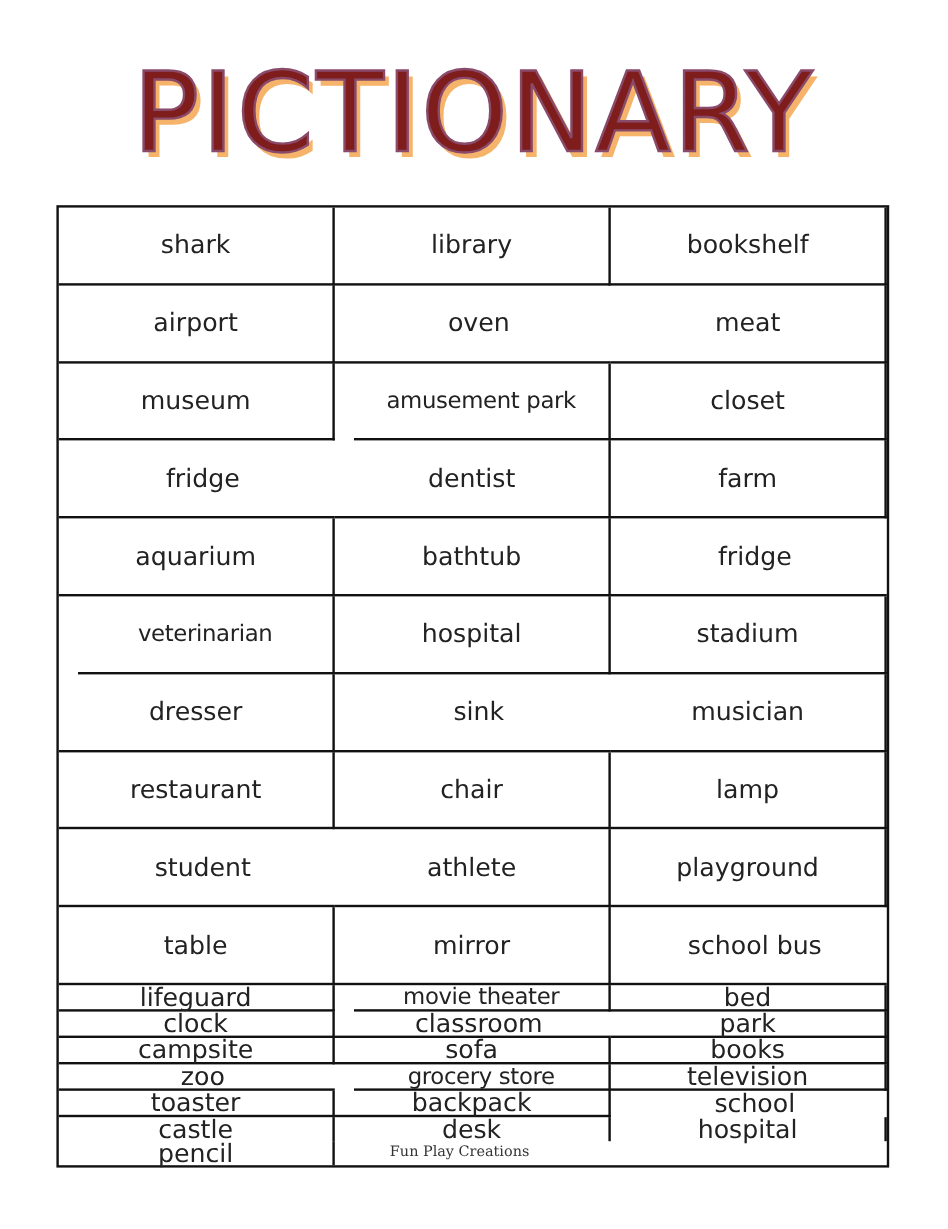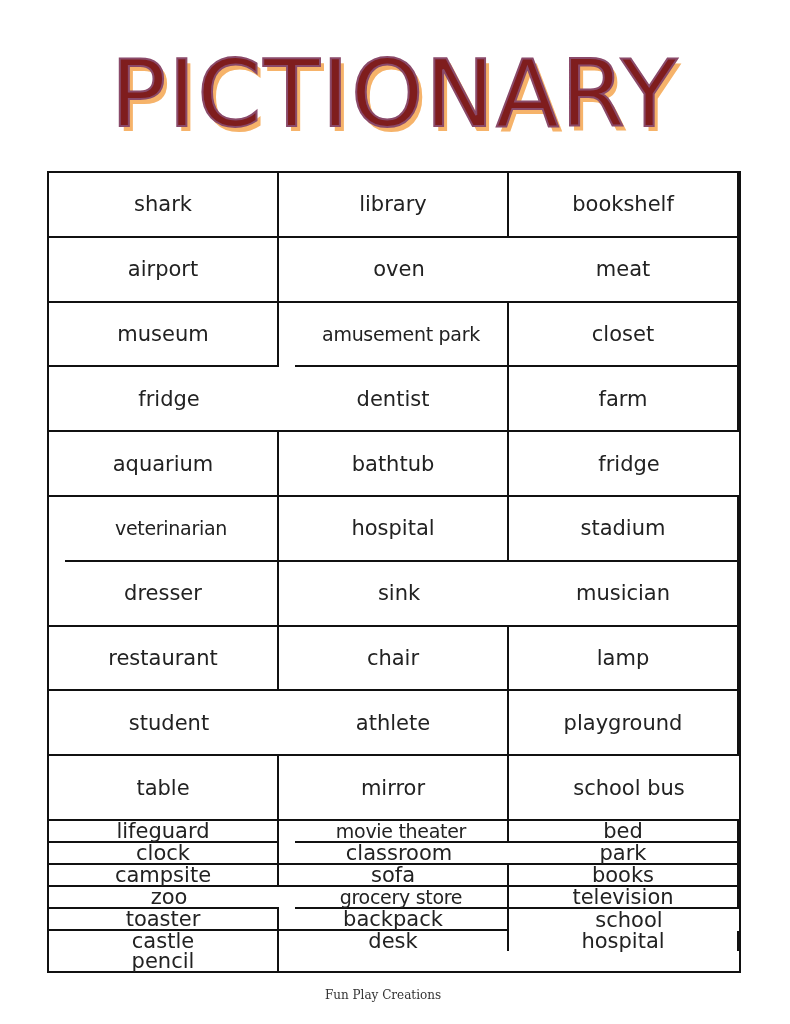--- a/index.html
+++ b/index.html
@@ -19,21 +19,21 @@
   }
   .cell {
     border-right:2px solid #111; border-bottom:2px solid #111;
     display:flex; align-items:center; justify-content:center; text-align:center;
     font-size:21px; color:#222; line-height:20px; padding:0 2px;
   }
   .cell:nth-child(5n) { border-right:none;padding-left:12px; }
   .cell:nth-last-child(-n+5) { border-bottom:none; }
   .cell.tight { font-size:19px; letter-spacing:-0.3px;margin-left:16px; }
   .footer {
-    position:absolute; left:0; top:988px; width:766px; text-align:center;
+    position:absolute; left:0; top:952px; width:766px; text-align:center;
     font-family:"DejaVu Serif", serif; font-size:12px; color:#333;
   }
 </style>
 </head>
 <body>
 
 <div class="title">PICTIONARY</div>
 
 <div class="grid" id="grid">
     <div class="cell">shark</div>

